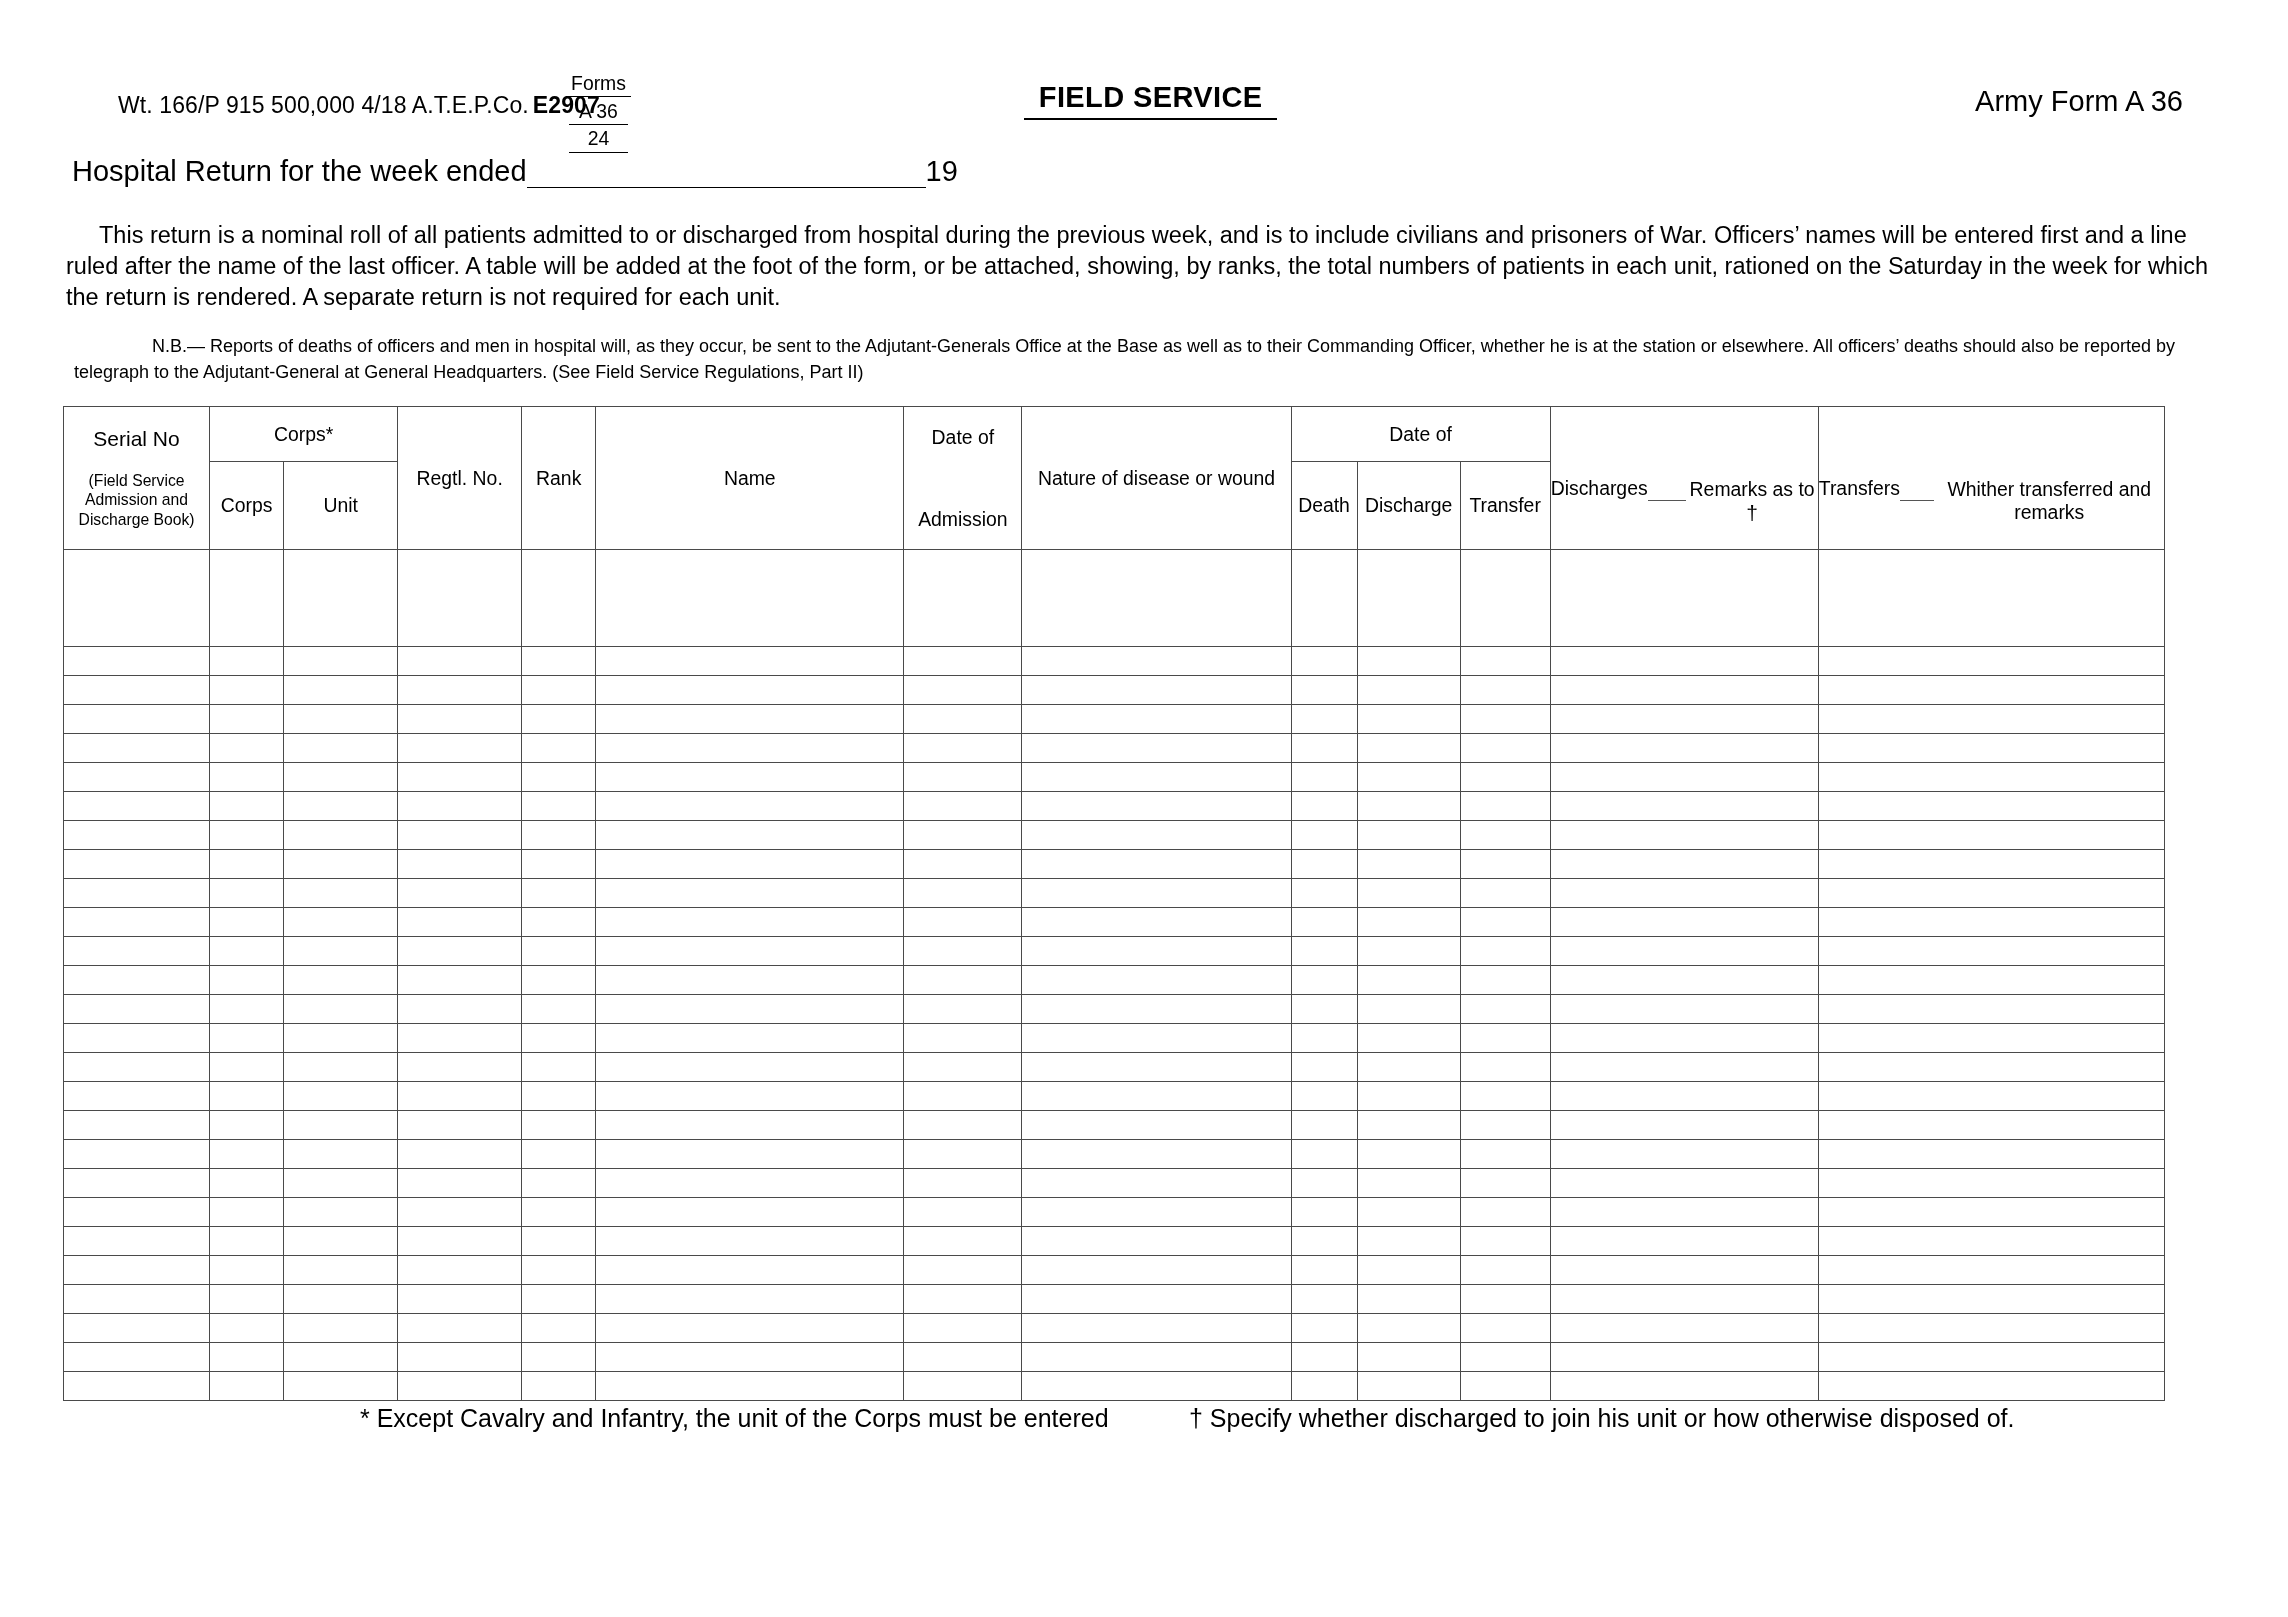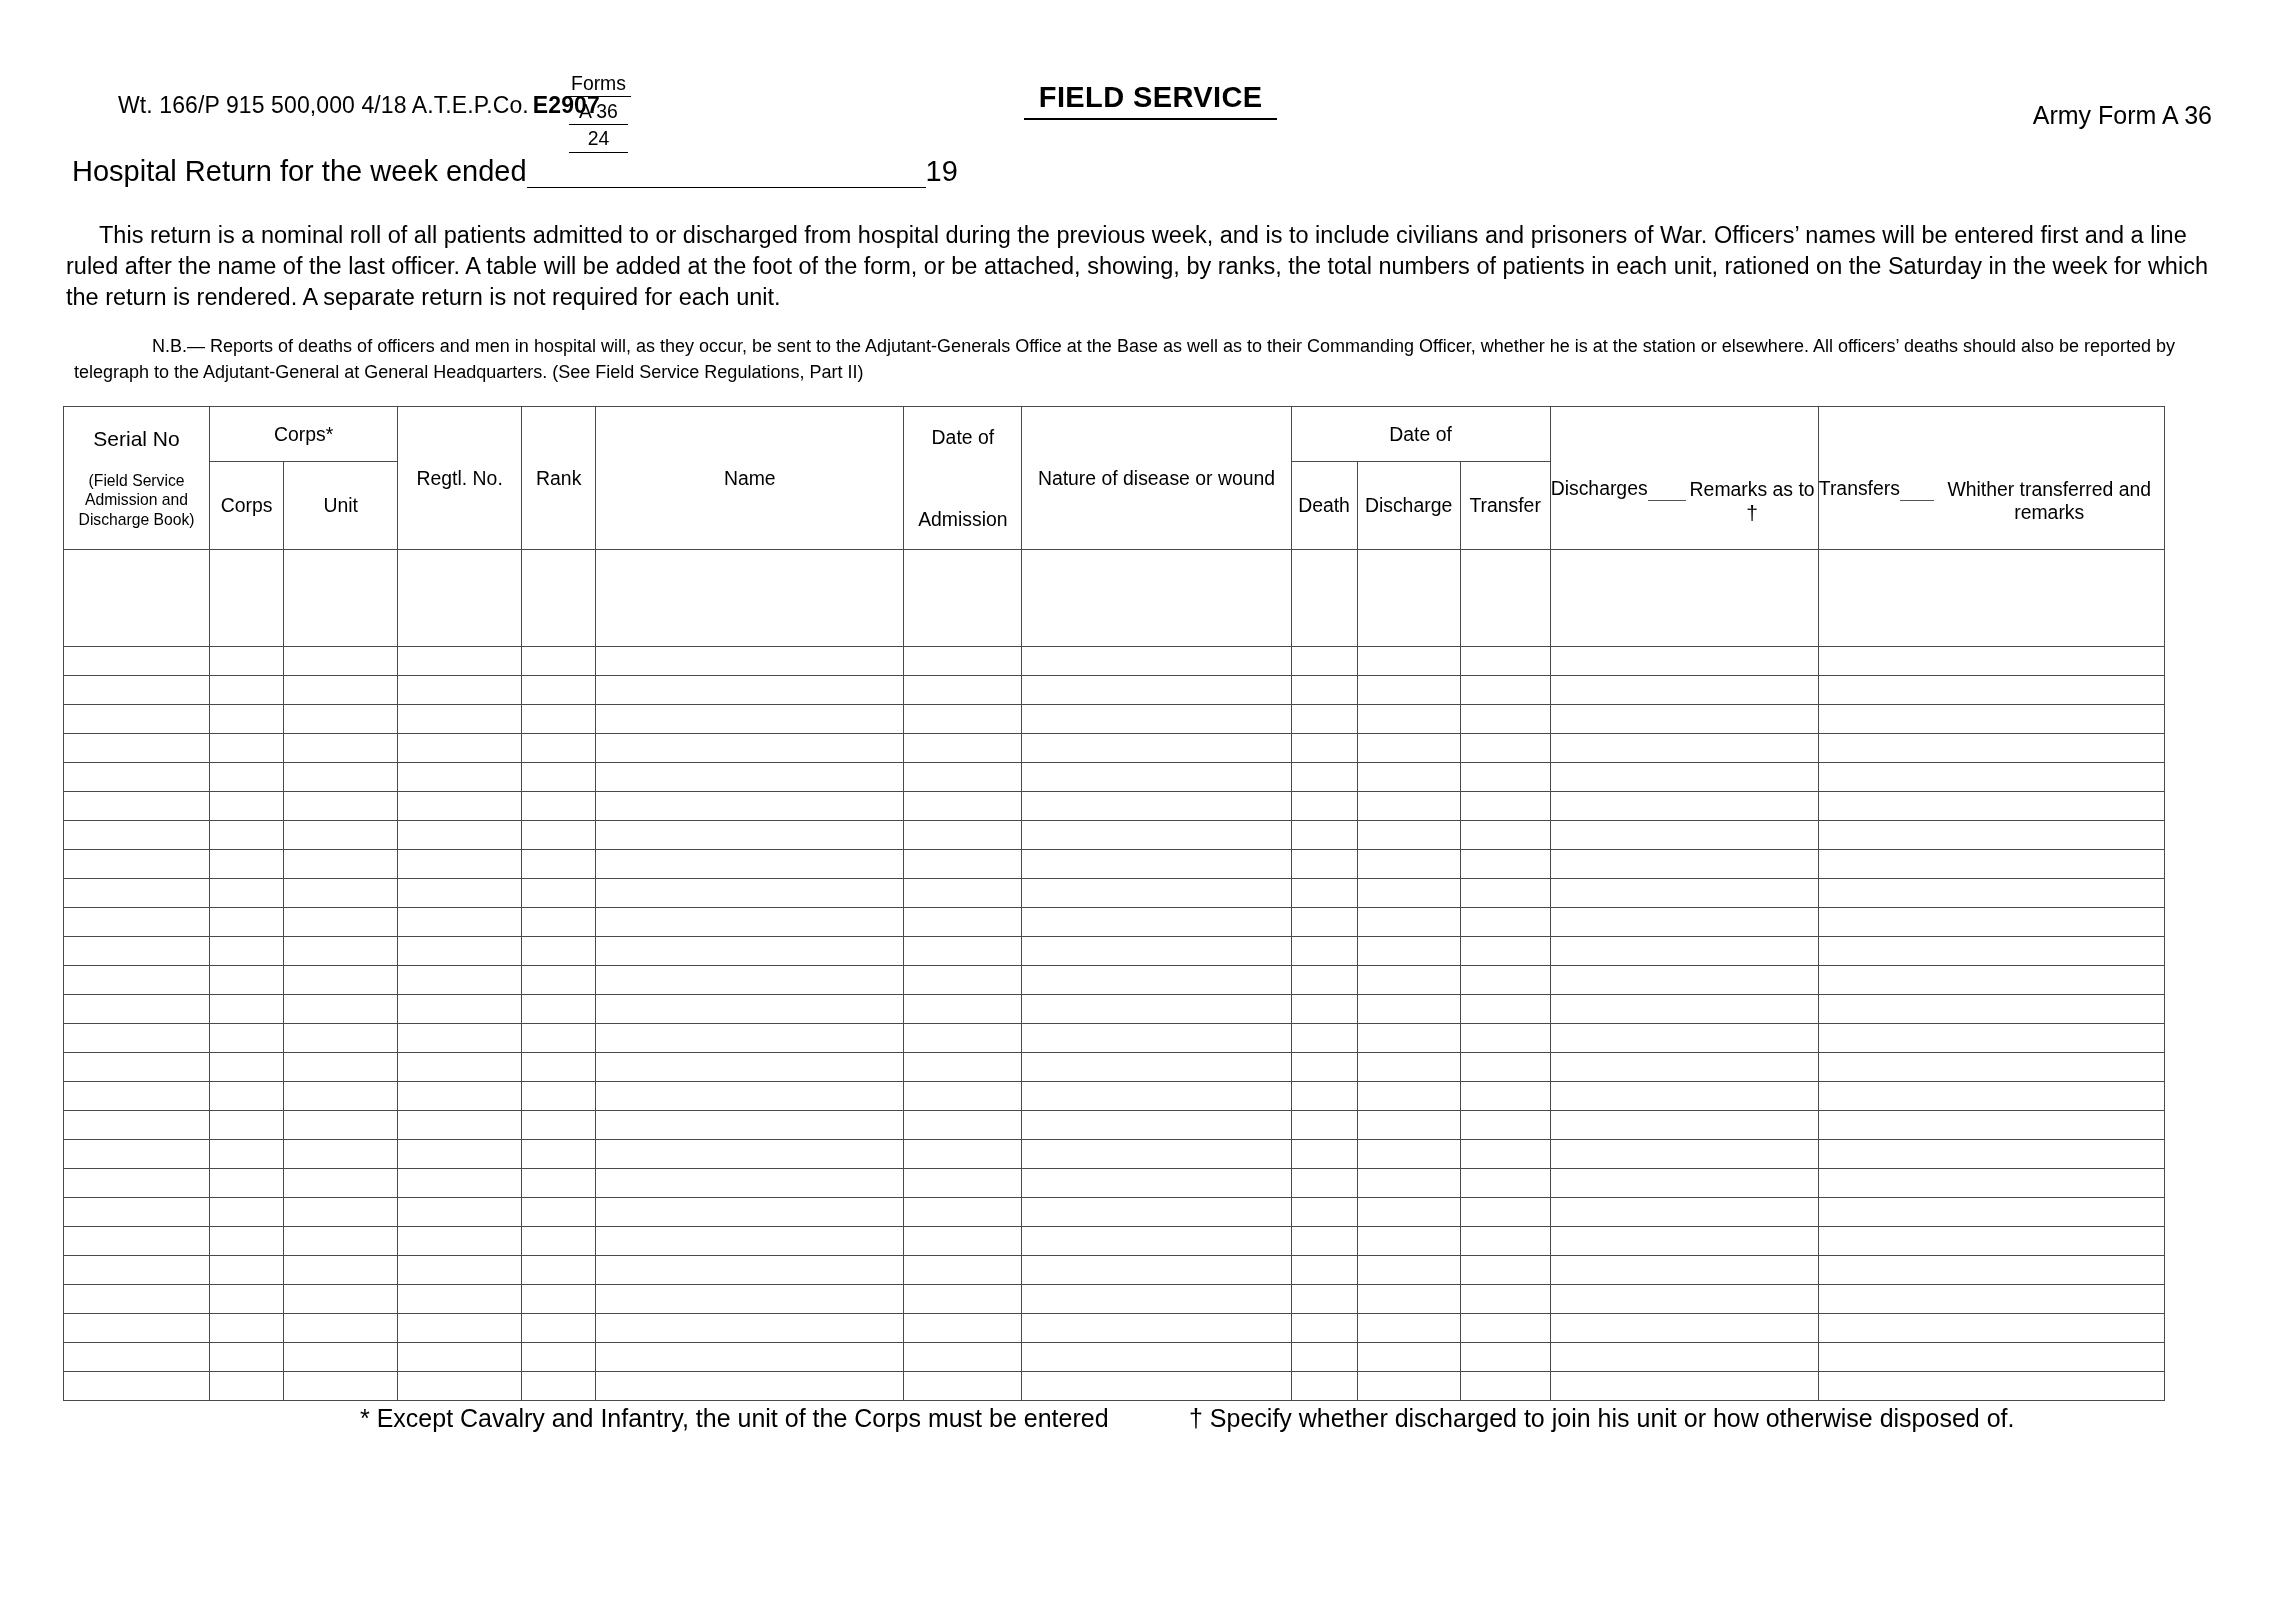--- a/index.html
+++ b/index.html
@@ -66,25 +66,24 @@
     font-weight: bold;
     letter-spacing: 0.4px;
   }
   .fieldservice .fs-inner {
     display: inline-block;
     border-bottom: 2.8px solid #000;
     padding: 0 14.8px 3.7px 14.8px;
   }
   .armyform {
     position: absolute;
-    right: 77px;
+    right: 106px;
     top: 13px;
-    font-size: 25px;
+    font-size: 29px;
     white-space: nowrap;
-    margin-top: 16px;
   }
 
   
   .returnline {
     position: absolute;
     left: 0;
     top: 155px;
     width: 2289px;
     height: 46px;
     font-size: 29px;

